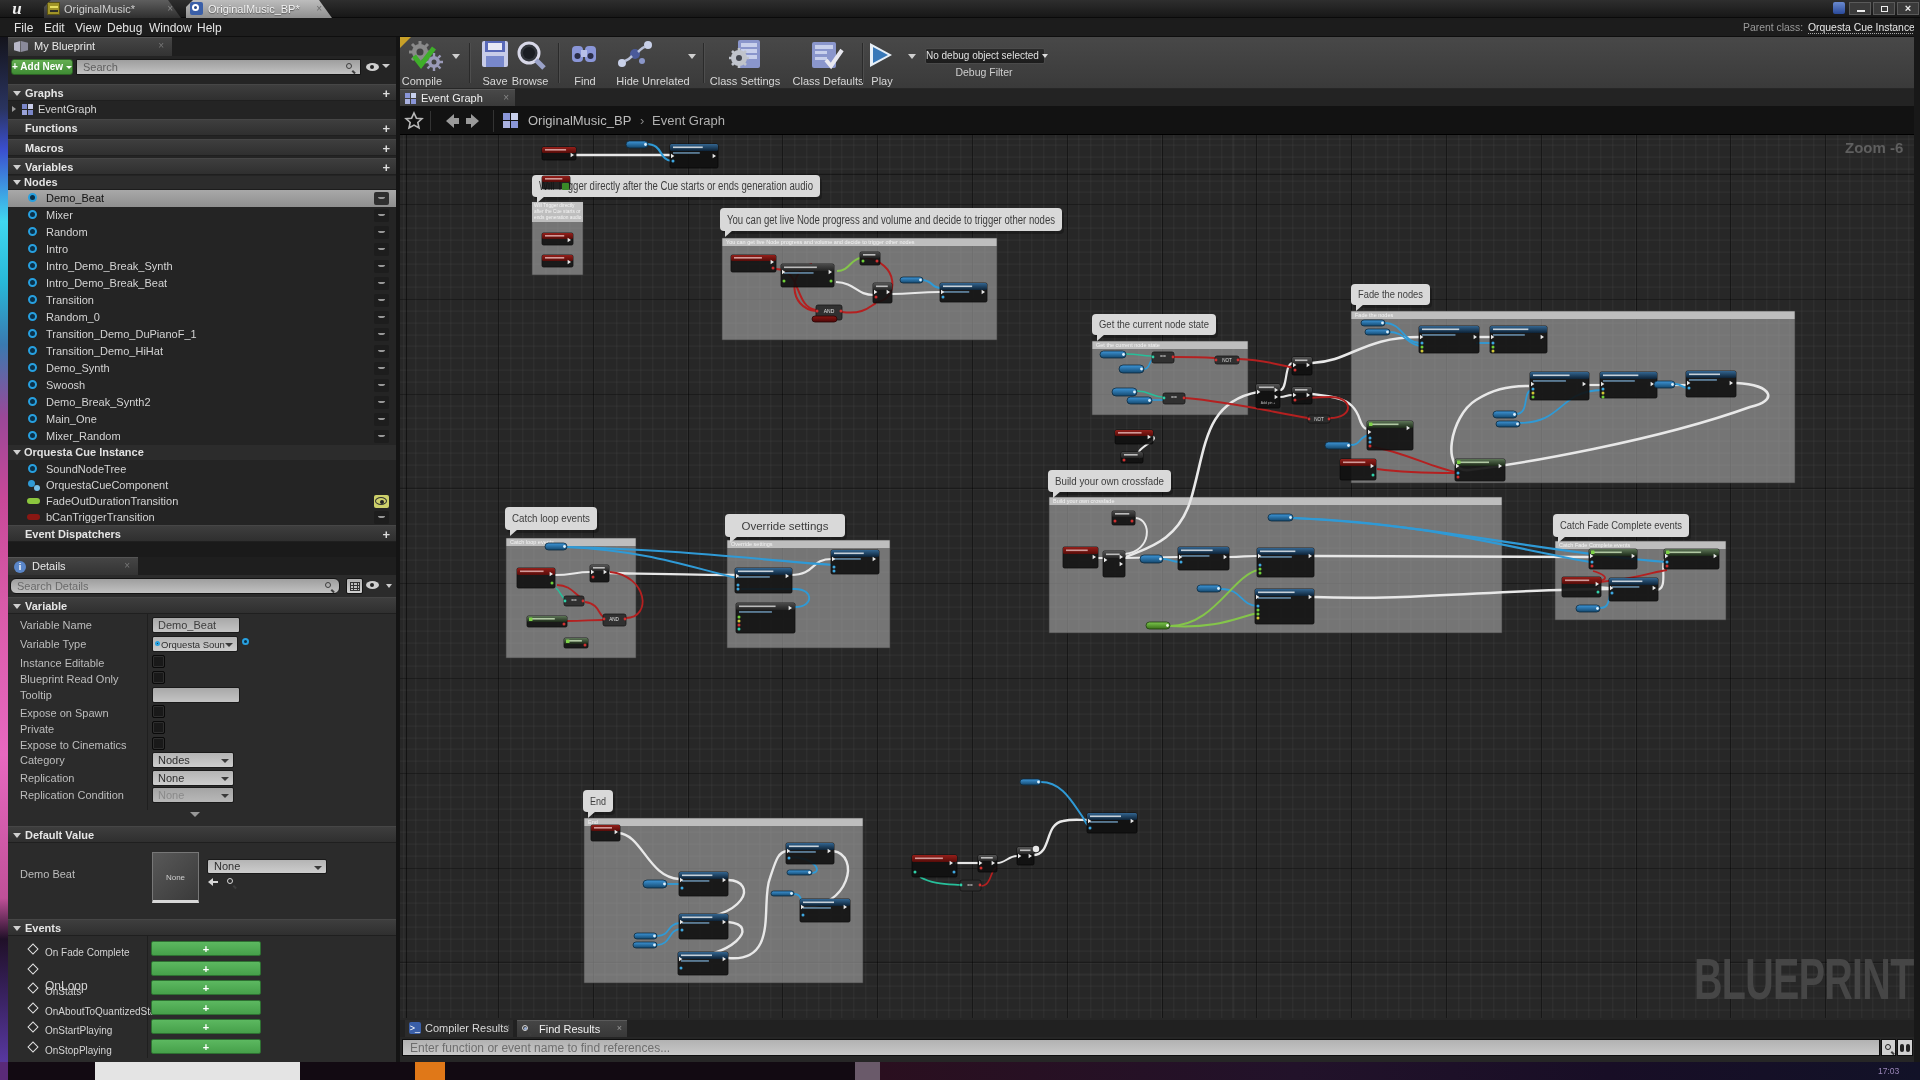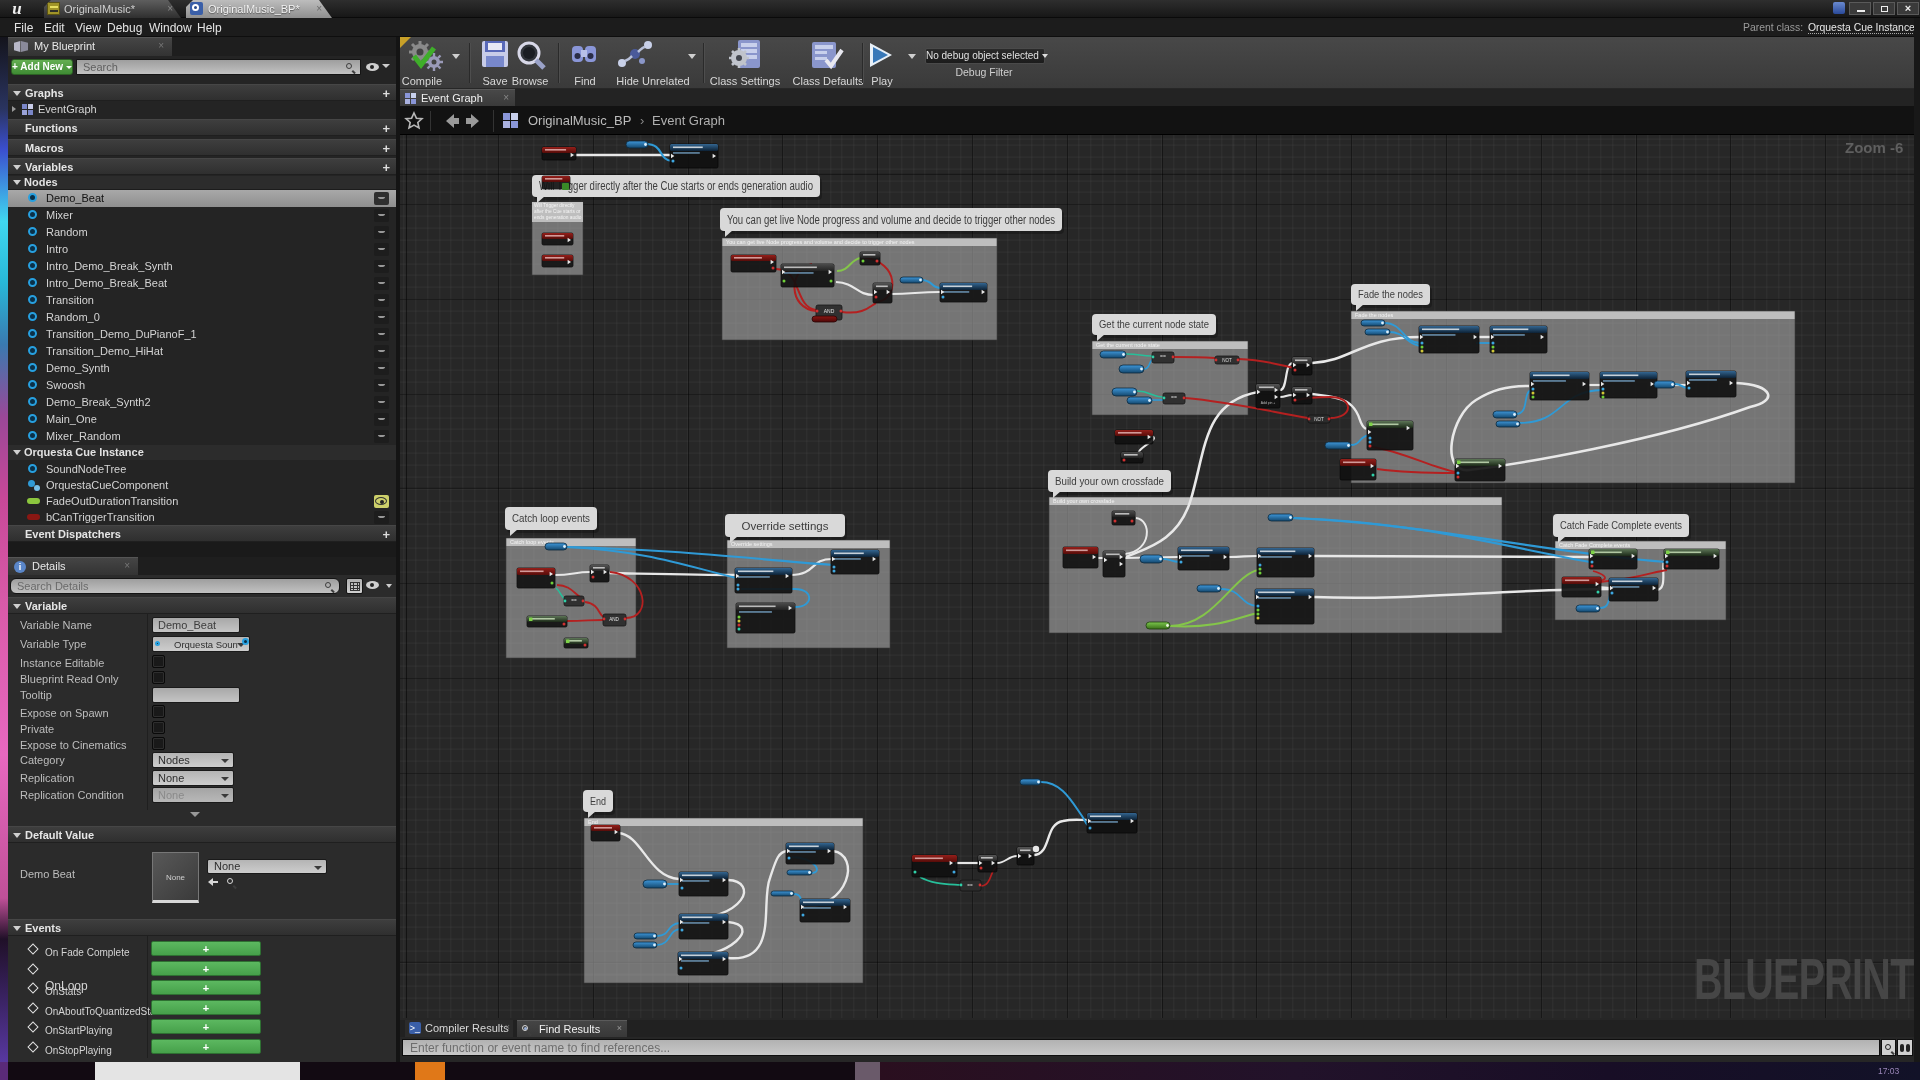--- a/index.html
+++ b/index.html
@@ -249,21 +249,21 @@
 <div class="abs" style="left:346px;top:578px;width:17px;height:16px;background:linear-gradient(#b0b0b0,#d0d0d0);border:1px solid #141414;border-radius:2px;">
  <div class="abs" style="left:3px;top:3px;width:10px;height:9px;background:repeating-linear-gradient(to right,#333 0 1px,transparent 1px 3.3px),repeating-linear-gradient(to bottom,#333 0 1px,transparent 1px 3px);border-right:1px solid #333;border-bottom:1px solid #333;"></div>
 </div>
 <div class="eye" style="left:366px;top:581px;background:#cfcfcf;"></div>
 <div class="abs" style="left:386px;top:584px;width:0;height:0;border-left:3.5px solid transparent;border-right:3.5px solid transparent;border-top:4px solid #ccc;"></div>
 <div class="hdr" style="top:597px;"><div class="tri"></div><span class="cap">Variable</span></div>
 <div class="abs" style="left:147px;top:614px;width:1px;height:196px;background:#1f1f1f;"></div>
 <div class="inrow" style="left:20px;top:619px;">Variable Name</div>
 <div class="lgin" style="left:152px;top:617px;width:88px;height:16px;">Demo_Beat</div>
 <div class="inrow" style="left:20px;top:638px;">Variable Type</div>
-<div class="drop" style="left:152px;top:636px;width:98px;height:16px;padding-left:21px;font-size:9.5px;line-height:15px;overflow:hidden;white-space:nowrap;">Orquesta Soun<div class="caret"></div><div class="abs" style="left:2px;top:4px;width:5px;height:5px;border:2px solid #27a0e0;border-radius:50%;background:#1a1a1a;"></div></div>
+<div class="drop" style="left:152px;top:636px;width:86px;height:16px;padding-left:8px;font-size:9.5px;line-height:15px;overflow:hidden;white-space:nowrap;">Orquesta Soun<div class="caret"></div><div class="abs" style="left:2px;top:4px;width:5px;height:5px;border:2px solid #27a0e0;border-radius:50%;background:#1a1a1a;"></div></div>
 <div class="abs" style="left:242px;top:638px;width:7px;height:7px;border:2.5px solid #27a0e0;border-radius:50%;background:#0a3048;"></div>
 <div class="inrow" style="left:20px;top:657px;">Instance Editable</div>
 <div class="chk" style="left:152px;top:655px;"></div>
 <div class="inrow" style="left:20px;top:673px;">Blueprint Read Only</div>
 <div class="chk" style="left:152px;top:671px;"></div>
 <div class="inrow" style="left:20px;top:689px;">Tooltip</div>
 <div class="lgin" style="left:152px;top:687px;width:88px;height:16px;"></div>
 <div class="inrow" style="left:20px;top:707px;">Expose on Spawn</div>
 <div class="chk" style="left:152px;top:705px;"></div>
 <div class="inrow" style="left:20px;top:723px;">Private</div>

